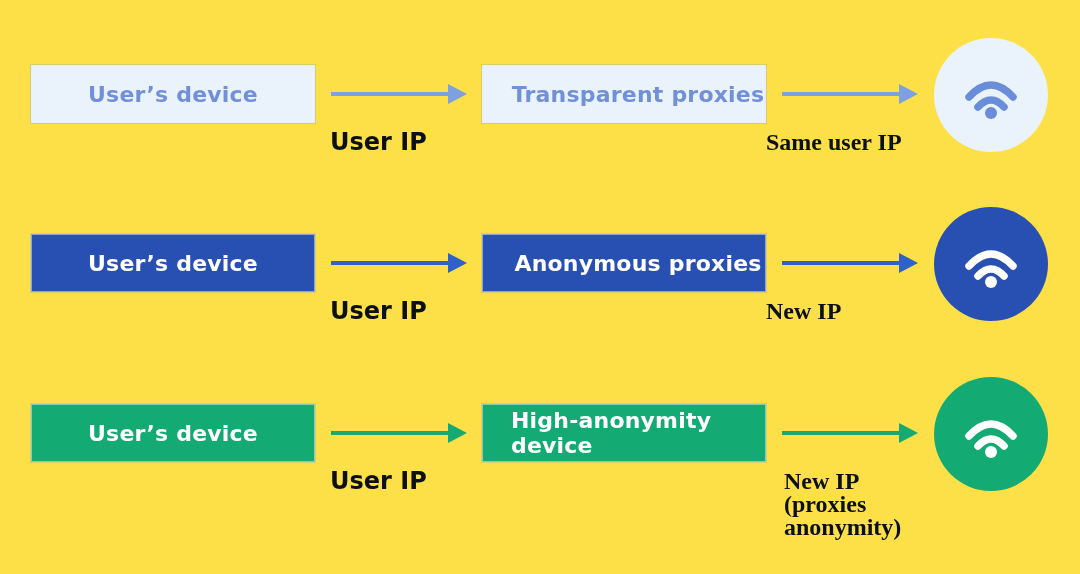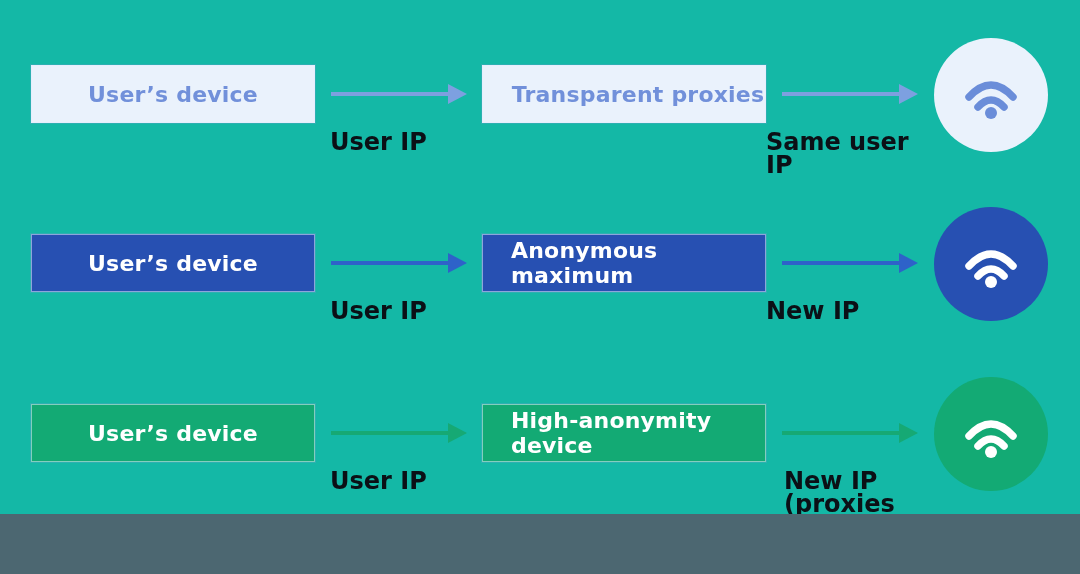--- a/index.html
+++ b/index.html
@@ -2,22 +2,22 @@
 <html><head>
 <meta charset="utf-8">
 <style>
   html,body{margin:0;padding:0;}
   body{
     font-family:"DejaVu Sans","Liberation Sans",sans-serif;
     background:#4c6771;
   }
   .canvas{
     position:relative;
-    width:1080px;height:514px;
-    background:#14b8a6;
+    width:1080px;height:574px;
+    background:#fde047;
     overflow:hidden;
   }
   .flow-row{position:absolute;left:0;width:1080px;height:0;}
   .row0{top:65px;}
   .row1{top:234px;}
   .row2{top:404px;}
 
   .box{
     position:absolute;box-sizing:border-box;
     height:58px;width:284px;
@@ -34,21 +34,21 @@
   .arrow.a1{left:330px;}
   .arrow.a2{left:781px;}
   .arrow svg{display:block;}
 
   .sub{
     position:absolute;top:66px;
     font-size:24px;font-weight:bold;line-height:23px;
     color:#0b1016;text-align:left;
   }
   .sub.l1{left:330px;width:138px;}
-  .sub.l2{left:766px;width:168px;}
+  .sub.l2{left:766px;width:168px;font-family:Liberation Serif, serif;}
   .row2 .sub.l2{left:784px;width:132px;}
 
   .circle{
     position:absolute;left:934px;top:-27px;
     width:114px;height:114px;border-radius:50%;
     background:var(--circle);
     display:flex;align-items:center;justify-content:center;
   }
   .wifi{color:var(--wifi);}
 </style>
@@ -85,21 +85,21 @@
 
   <div class="flow-row row1" style="--box: #2750b2; --box_text: #ffffff; --arrow: #2e62c9; --circle: #2750b2; --wifi: #ffffff;">
     <div class="box device-box">User’s device</div>
     <div class="arrow a1">
       <svg width="138" height="24" viewBox="0 0 138 24">
         <line x1="1" y1="12" x2="120" y2="12" stroke="currentColor" stroke-width="4"></line>
         <path d="M118,2 L137,12 L118,22 Z" fill="currentColor"></path>
       </svg>
     </div>
     <div class="sub l1">User IP</div>
-    <div class="box proxy-box">Anonymous maximum</div>
+    <div class="box proxy-box">Anonymous proxies</div>
     <div class="arrow a2">
       <svg width="138" height="24" viewBox="0 0 138 24">
         <line x1="1" y1="12" x2="120" y2="12" stroke="currentColor" stroke-width="4"></line>
         <path d="M118,2 L137,12 L118,22 Z" fill="currentColor"></path>
       </svg>
     </div>
     <div class="sub l2">New IP</div>
     <div class="circle">
       <svg class="wifi" width="56" height="48" viewBox="0 0 56 48">
         <path d="M6,26 Q28,2 50,26" fill="none" stroke="currentColor" stroke-width="7.5" stroke-linecap="round"></path>

